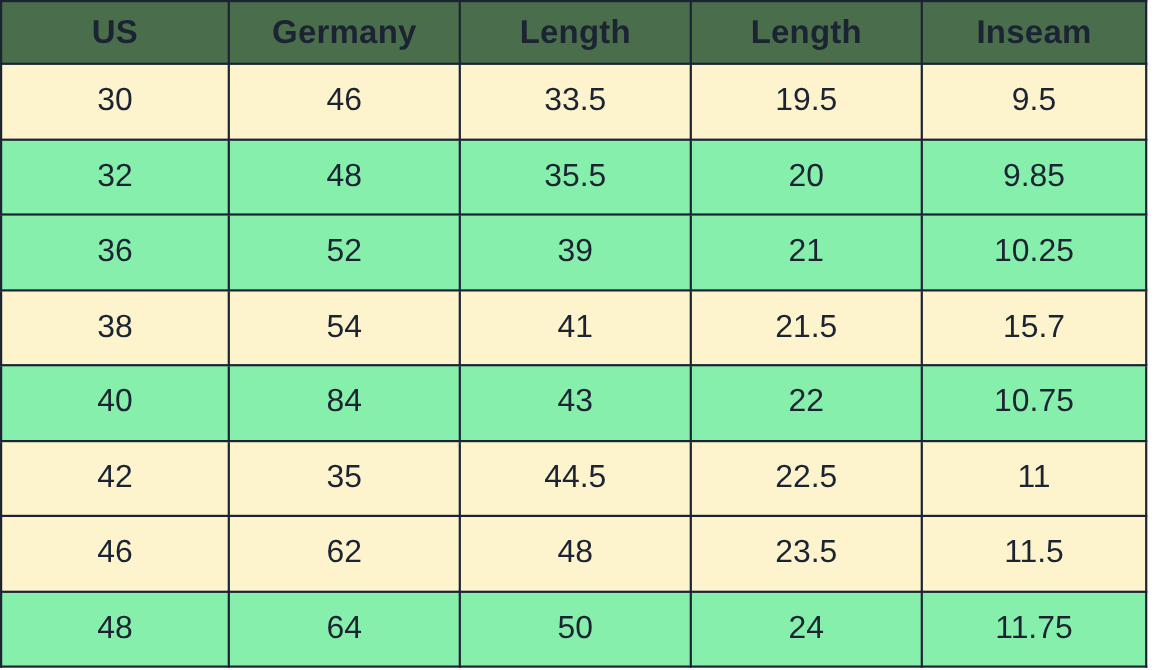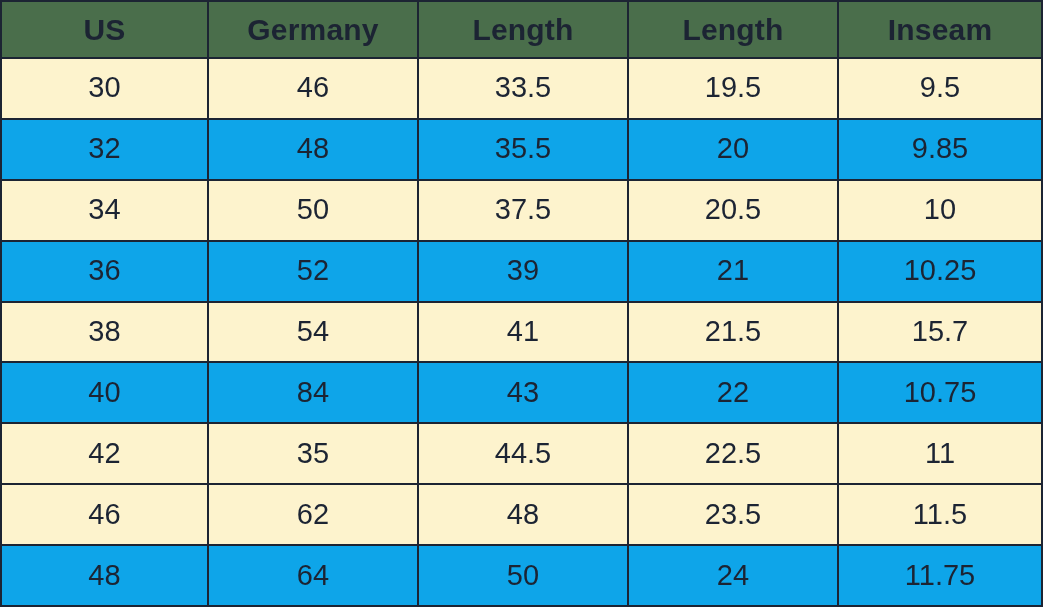--- a/index.html
+++ b/index.html
@@ -56,21 +56,21 @@
     letter-spacing: 0.2px;
   }
 
   table.size-chart tbody td {
     height: 55px;
     font-size: 29px;
     font-weight: normal;
   }
 
   tr.row-cream td { background: #fdf3cd; }
-  tr.row-green td { background: #0ea5e9; }
+  tr.row-green td { background: #86efac; }
 </style>
 </head>
 <body>
 
 <div class="size-chart-wrap">
   <table class="size-chart">
     <colgroup>
       <col class="c-us">
       <col class="c-germany">
       <col class="c-waist">
@@ -93,27 +93,20 @@
           <td>33.5</td>
           <td>19.5</td>
           <td>9.5</td>
         </tr>
         <tr class="row-green">
           <td>32</td>
           <td>48</td>
           <td>35.5</td>
           <td>20</td>
           <td>9.85</td>
-        </tr>
-        <tr class="row-cream">
-          <td>34</td>
-          <td>50</td>
-          <td>37.5</td>
-          <td>20.5</td>
-          <td>10</td>
         </tr>
         <tr class="row-green">
           <td>36</td>
           <td>52</td>
           <td>39</td>
           <td>21</td>
           <td>10.25</td>
         </tr>
         <tr class="row-cream">
           <td>38</td>

